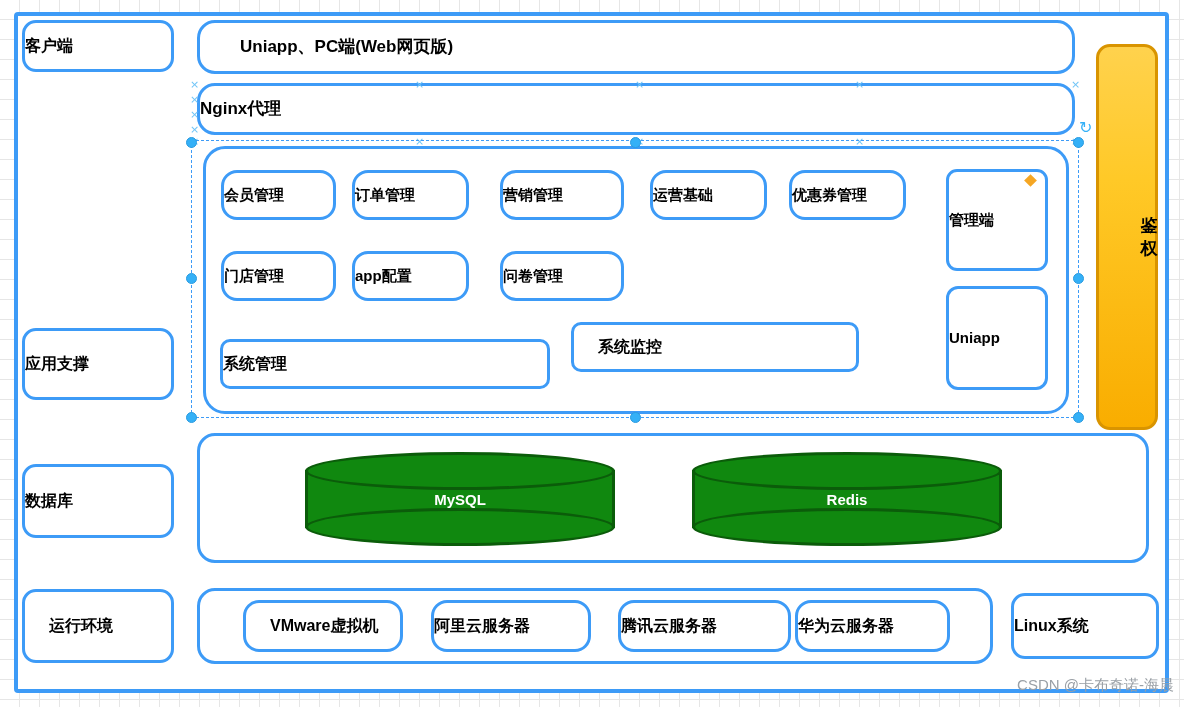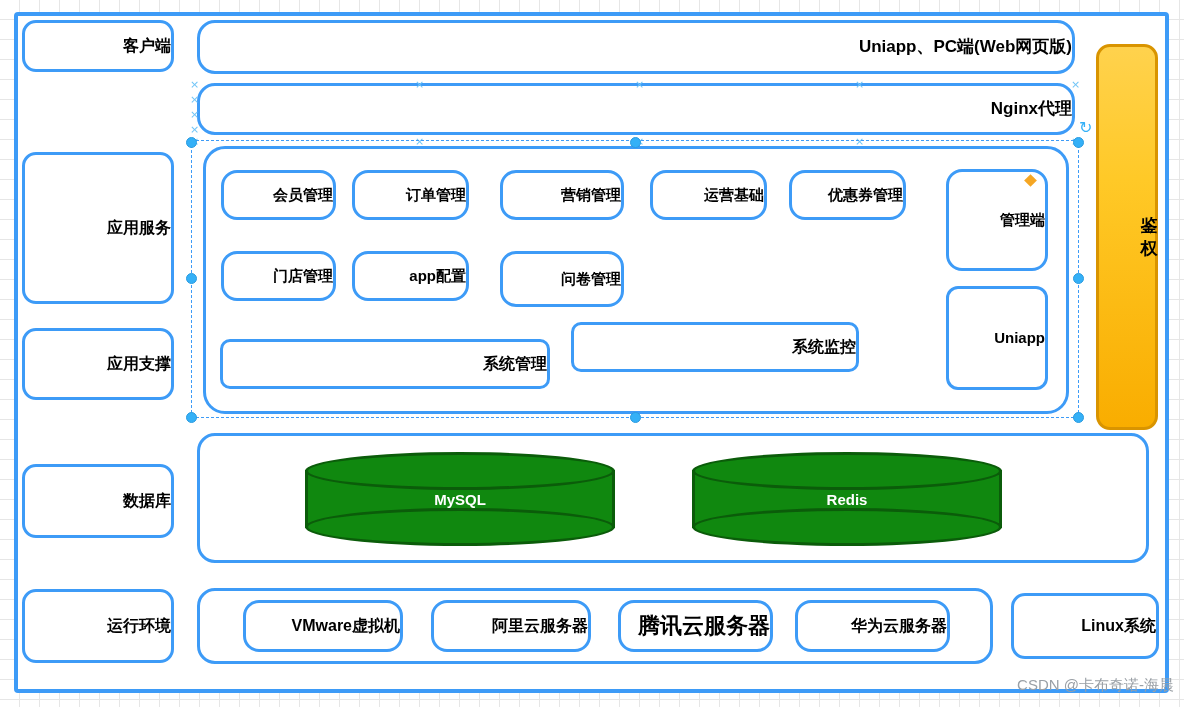--- a/index.html
+++ b/index.html
@@ -26,21 +26,21 @@
 
   
   .box {
     position: absolute;
     box-sizing: border-box;
     background: #ffffff;
     border: 3px solid #3d9bf7;
     border-radius: 12px;
     display: flex;
     align-items: center;
-    justify-content: flex-end;
+    justify-content: flex-start;
     color: #000000;
     font-weight: bold;
     text-align: center;
     line-height: 1.2;
   }
 
   .outer-frame {
     position: absolute;
     left: 14px;
     top: 12px;
@@ -189,37 +189,34 @@
 <body>
 
 <div id="canvas">
 
   <div class="outer-frame"></div>
 
   <div class="box layer-label" style="left:22px; top:20px; width:152px; height:52px;">
     <span>客户端</span>
   </div>
 
-  <div class="box layer-label" style="left:22px; top:152px; width:152px; height:152px;">
-    <span>应用服务</span>
-  </div>
 
   <div class="box layer-label" style="left:22px; top:328px; width:152px; height:72px;">
     <span>应用支撑</span>
   </div>
 
   <div class="box layer-label" style="left:22px; top:464px; width:152px; height:74px;">
     <span>数据库</span>
   </div>
 
   <div class="box layer-label" style="left:22px; top:589px; width:152px; height:74px;padding-left:24px;">
     <span>运行环境</span>
   </div>
 
-  <div class="box band" style="left:197px; top:20px; width:878px; height:54px; font-size:17px;">
+  <div class="box band" style="left:197px; top:20px; width:878px; height:54px; font-size:17px;padding-left:40px;">
     <span>Uniapp、PC端(Web网页版)</span>
   </div>
 
   <div class="box band" style="left:197px; top:83px; width:878px; height:52px; font-size:17px;">
     <span>Nginx代理</span>
   </div>
 
   <div class="xmark" style="left:190px; top:80px;">×</div>
   <div class="xmark" style="left:190px; top:95px;">×</div>
   <div class="xmark" style="left:190px; top:110px;">×</div>
@@ -254,32 +251,32 @@
   <div class="box module" style="left:789px; top:170px; width:117px; height:50px;">
     <span>优惠券管理</span>
   </div>
 
   <div class="box module" style="left:221px; top:251px; width:115px; height:50px;">
     <span>门店管理</span>
   </div>
   <div class="box module" style="left:352px; top:251px; width:117px; height:50px;">
     <span>app配置</span>
   </div>
-  <div class="box module" style="left:500px; top:251px; width:124px; height:56px;">
+  <div class="box module" style="left:500px; top:251px; width:124px; height:50px;">
     <span>问卷管理</span>
   </div>
 
   <div class="box wide-module" style="left:220px; top:339px; width:330px; height:50px;">
     <span>系统管理</span>
   </div>
   <div class="box wide-module" style="left:571px; top:322px; width:288px; height:50px;padding-left:24px;">
     <span>系统监控</span>
   </div>
 
-  <div class="box" style="left:946px; top:169px; width:102px; height:102px; font-size:15px; border-radius:16px;">
+  <div class="box" style="left:946px; top:169px; width:102px; height:102px; font-size:15px; border-radius:11px;">
     <span>管理端</span>
   </div>
   <div class="diamond" style="left:1026px; top:176px;"></div>
 
   <div class="box" style="left:946px; top:286px; width:102px; height:104px; font-size:15px; border-radius:12px;">
     <span>Uniapp</span>
   </div>
 
   <div class="handle" style="left:186px; top:137px;"></div>
   <div class="handle" style="left:630px; top:137px;"></div>
@@ -311,26 +308,26 @@
   </div>
 
   <div class="box band" style="left:197px; top:588px; width:796px; height:76px; border-radius:18px;"></div>
 
   <div class="box module" style="left:243px; top:600px; width:160px; height:52px; font-size:16px;padding-left:24px;">
     <span>VMware虚拟机</span>
   </div>
   <div class="box module" style="left:431px; top:600px; width:160px; height:52px; font-size:16px;">
     <span>阿里云服务器</span>
   </div>
-  <div class="box module" style="left:618px; top:600px; width:155px; height:52px; font-size:22px;">
+  <div class="box module" style="left:618px; top:600px; width:173px; height:52px; font-size:16px;">
     <span>腾讯云服务器</span>
   </div>
   <div class="box module" style="left:795px; top:600px; width:155px; height:52px; font-size:16px;">
     <span>华为云服务器</span>
   </div>
 
-  <div class="box module" style="left:1011px; top:593px; width:148px; height:66px; font-size:16px; border-radius:14px;padding-left:36px;">
+  <div class="box module" style="left:1011px; top:593px; width:148px; height:66px; font-size:16px; border-radius:14px;">
     <span>Linux系统</span>
   </div>
 
   <div class="watermark">CSDN @卡布奇诺-海晨</div>
 
 </div>
 
 </body></html>

